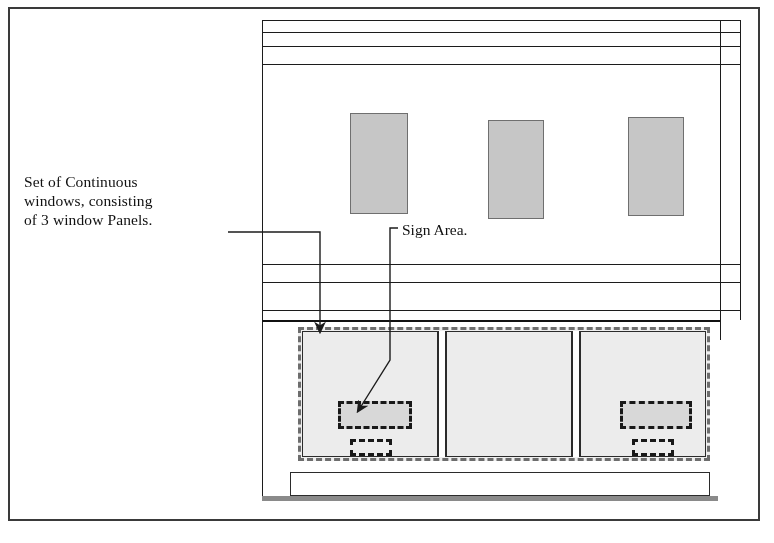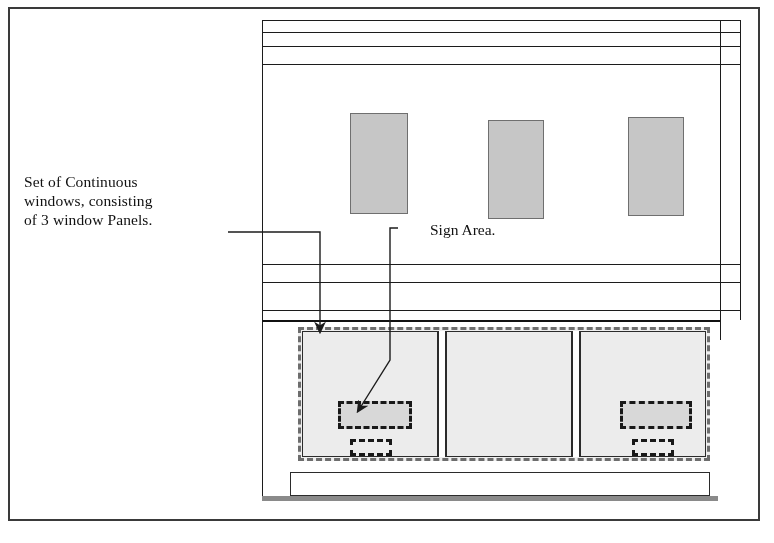--- a/index.html
+++ b/index.html
@@ -183,21 +183,21 @@
     <div class="sign-box small" style="left:370px; top:419px; width:42px; height:17px;"></div>
 
     <div class="base-plate" style="left:28px; top:452px; width:420px; height:24px;"></div>
     <div class="ground-bar" style="left:0px; top:476px; width:456px; height:5px;"></div>
   </div>
 
   <div class="annotation" style="left:24px; top:172px; width:215px;">Set of Continuous
 windows, consisting
 of  3 window Panels.</div>
 
-  <div class="annotation-right" style="left:402px; top:220px;margin-left:28px;">Sign Area.</div>
+  <div class="annotation-right" style="left:402px; top:220px;">Sign Area.</div>
 
   <svg class="leaders" viewBox="0 0 774 543">
     <defs>
       <marker id="arrowhead" markerWidth="9" markerHeight="9" refX="4.5" refY="4.2" orient="auto">
         <path d="M0,0 L9,4.2 L0,8.4 L2.6,4.2 Z" fill="#1c1c1c"></path>
       </marker>
     </defs>
 
     <path d="M 228 232 L 320 232 L 320 328" stroke="#1c1c1c" stroke-width="1.4" fill="none" marker-end="url(#arrowhead)"></path>
 

